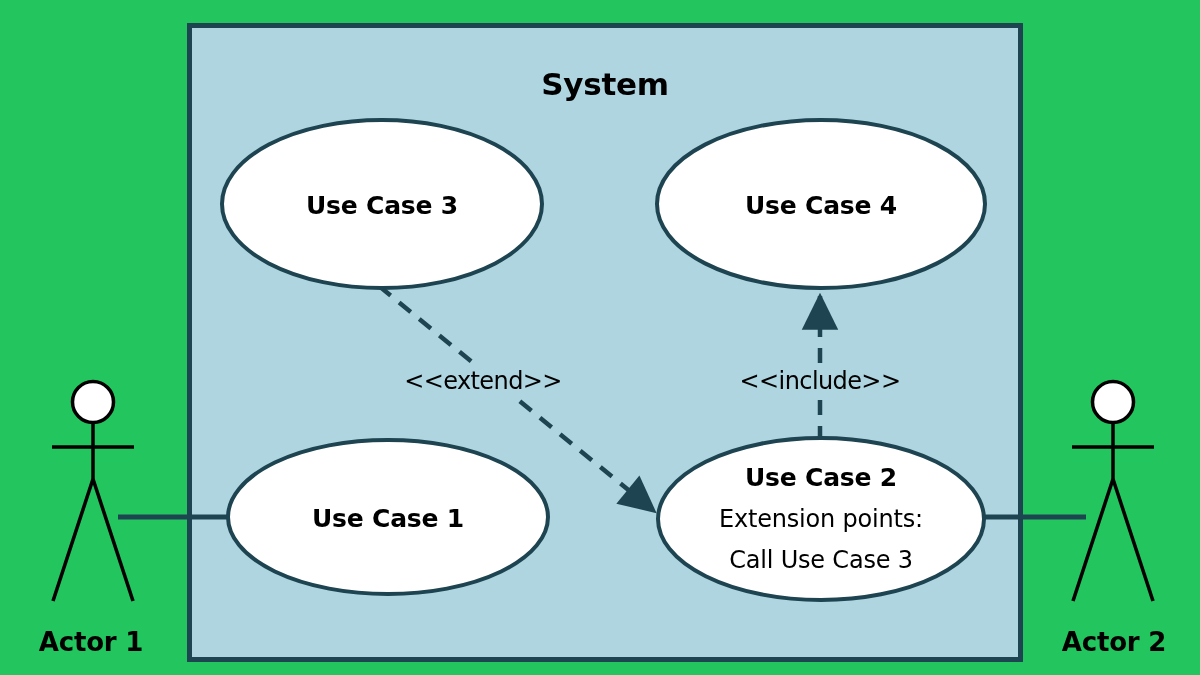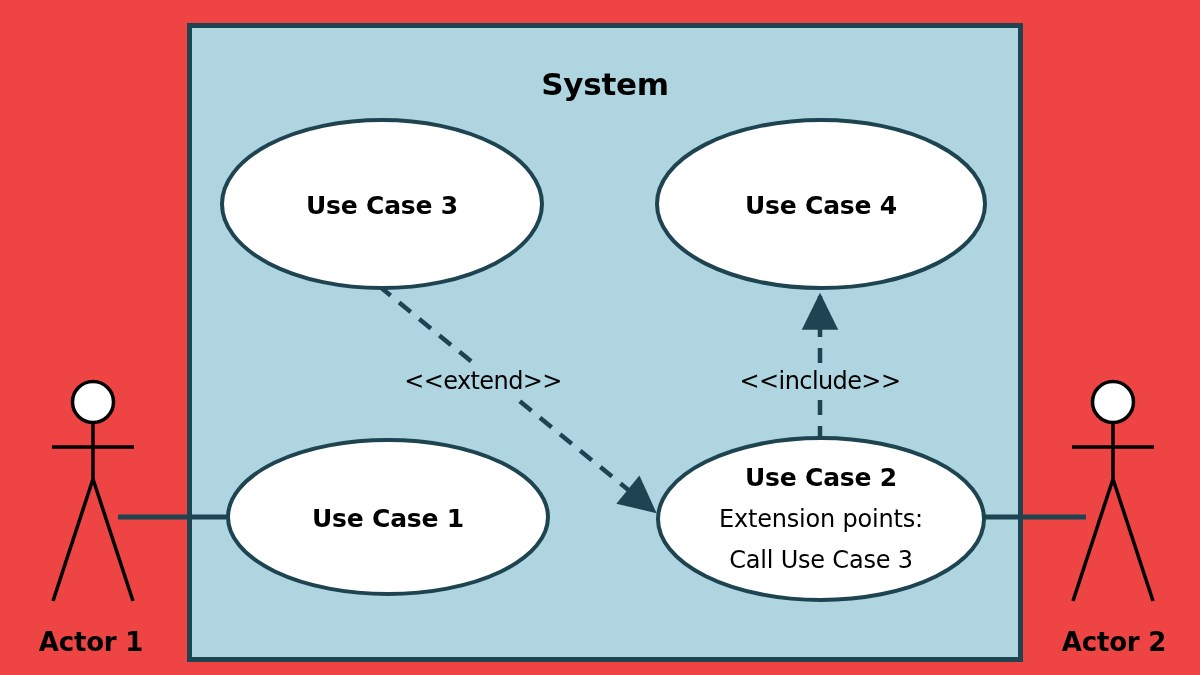--- a/index.html
+++ b/index.html
@@ -10,21 +10,21 @@
   body {
     width: 1200px;
     height: 675px;
     font-family: "DejaVu Sans", "Liberation Sans", sans-serif;
     overflow: hidden;
   }
   #diagram-root {
     position: relative;
     width: 1200px;
     height: 675px;
-    background: #ef4444;
+    background: #22c55e;
   }
   svg.canvas {
     position: absolute;
     top: 0;
     left: 0;
     width: 1200px;
     height: 675px;
     display: block;
   }
   text {

